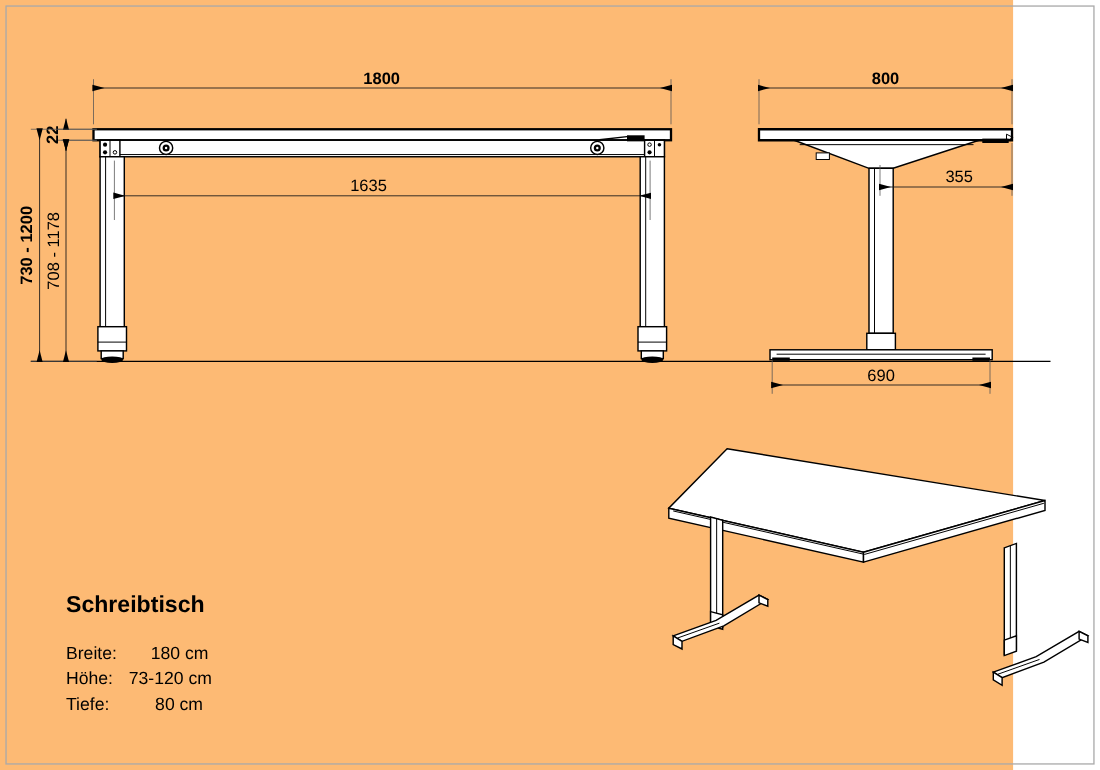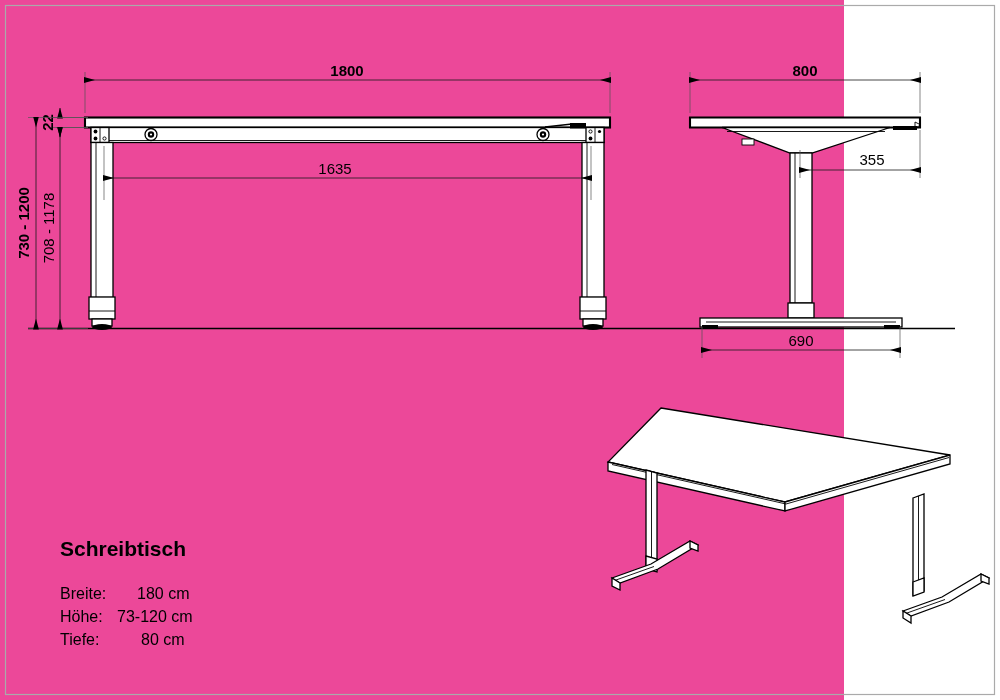--- a/index.html
+++ b/index.html
@@ -11,23 +11,23 @@
   body {
     width: 1000px;
     height: 700px;
     font-family: "Liberation Sans", sans-serif;
     overflow: hidden;
     position: relative;
   }
   #sheet {
     position: absolute;
     left: 0; top: 0;
-    width: 844px;
+    width: 921px;
     height: 700px;
-    background: #ec4899;
+    background: #fdba74;
   }
   svg#drawing {
     display: block;
     width: 1000px;
     height: 700px;
   }
   .dimtext {
     font-family: "Liberation Sans", sans-serif;
     font-size: 15px;
     fill: #000000;

